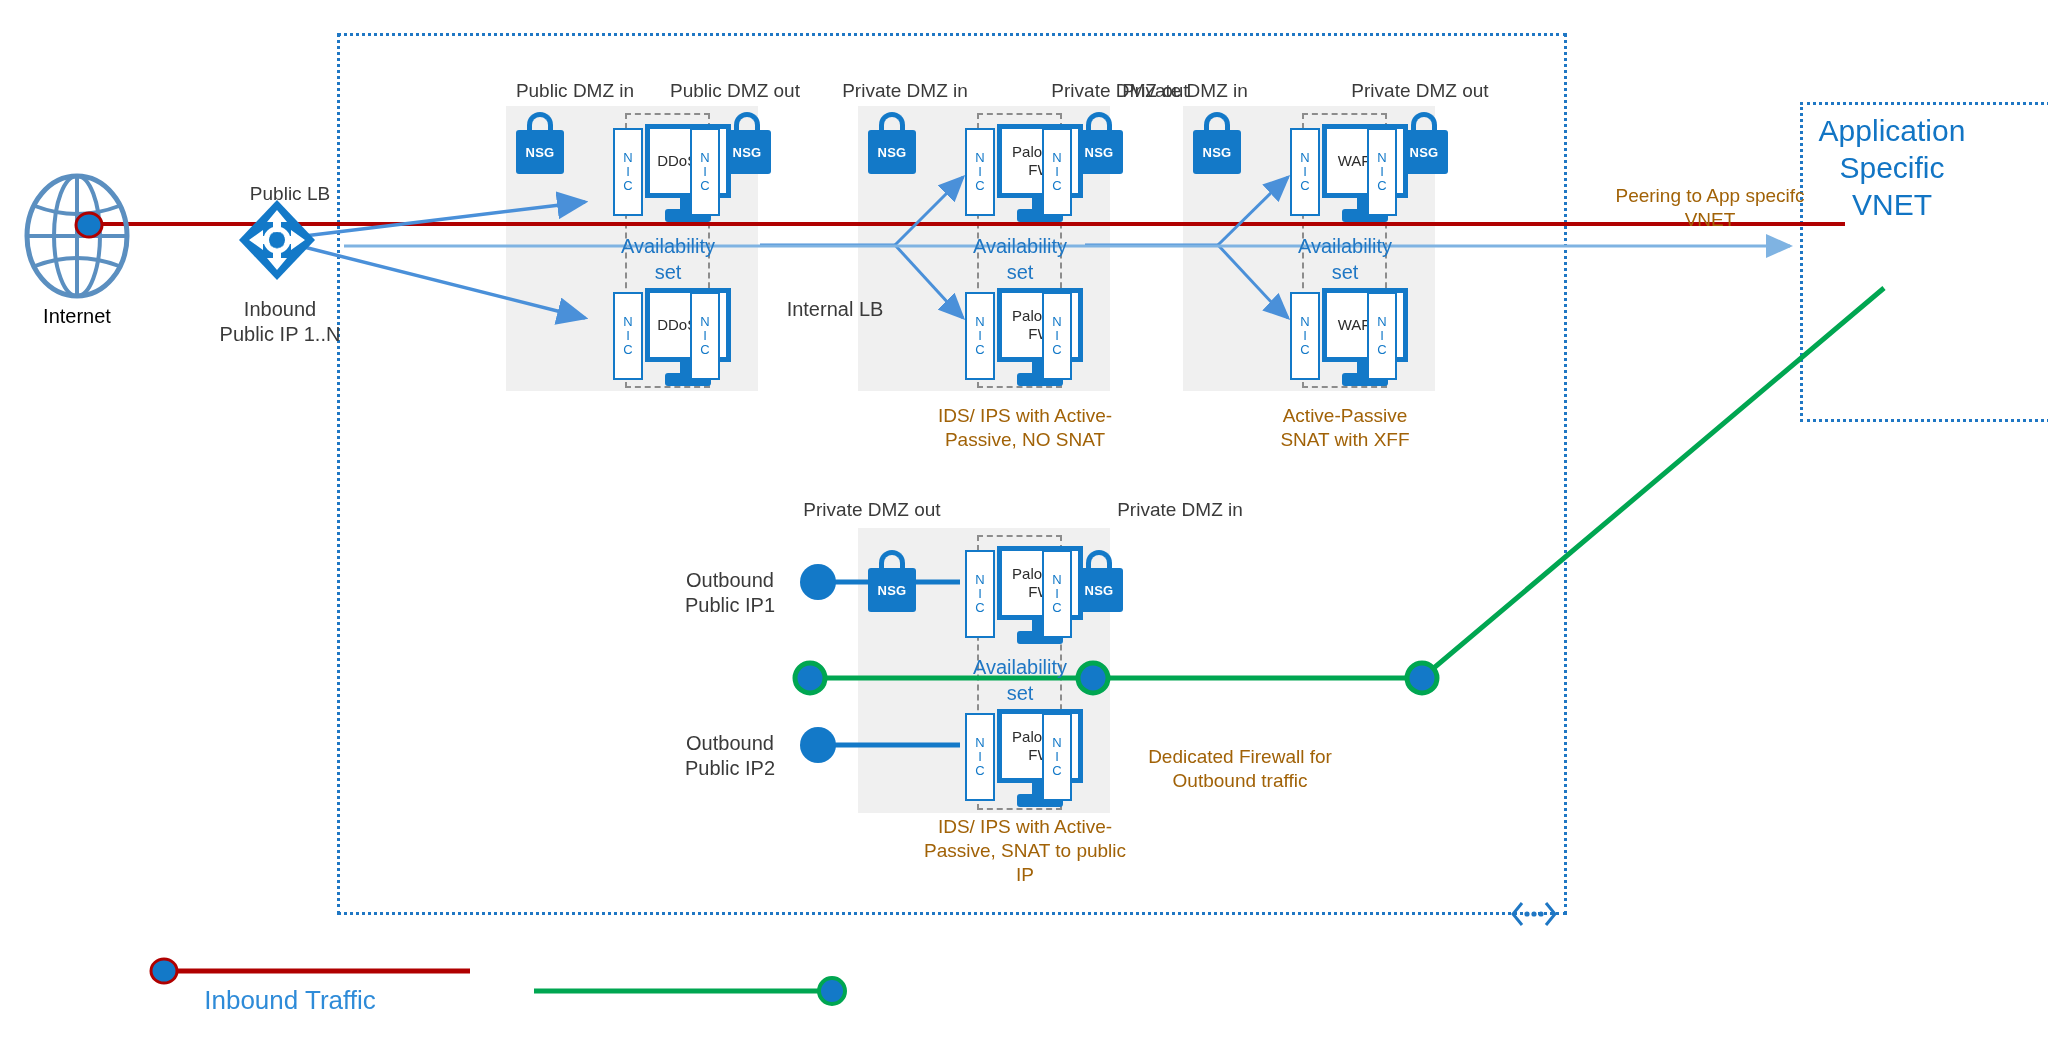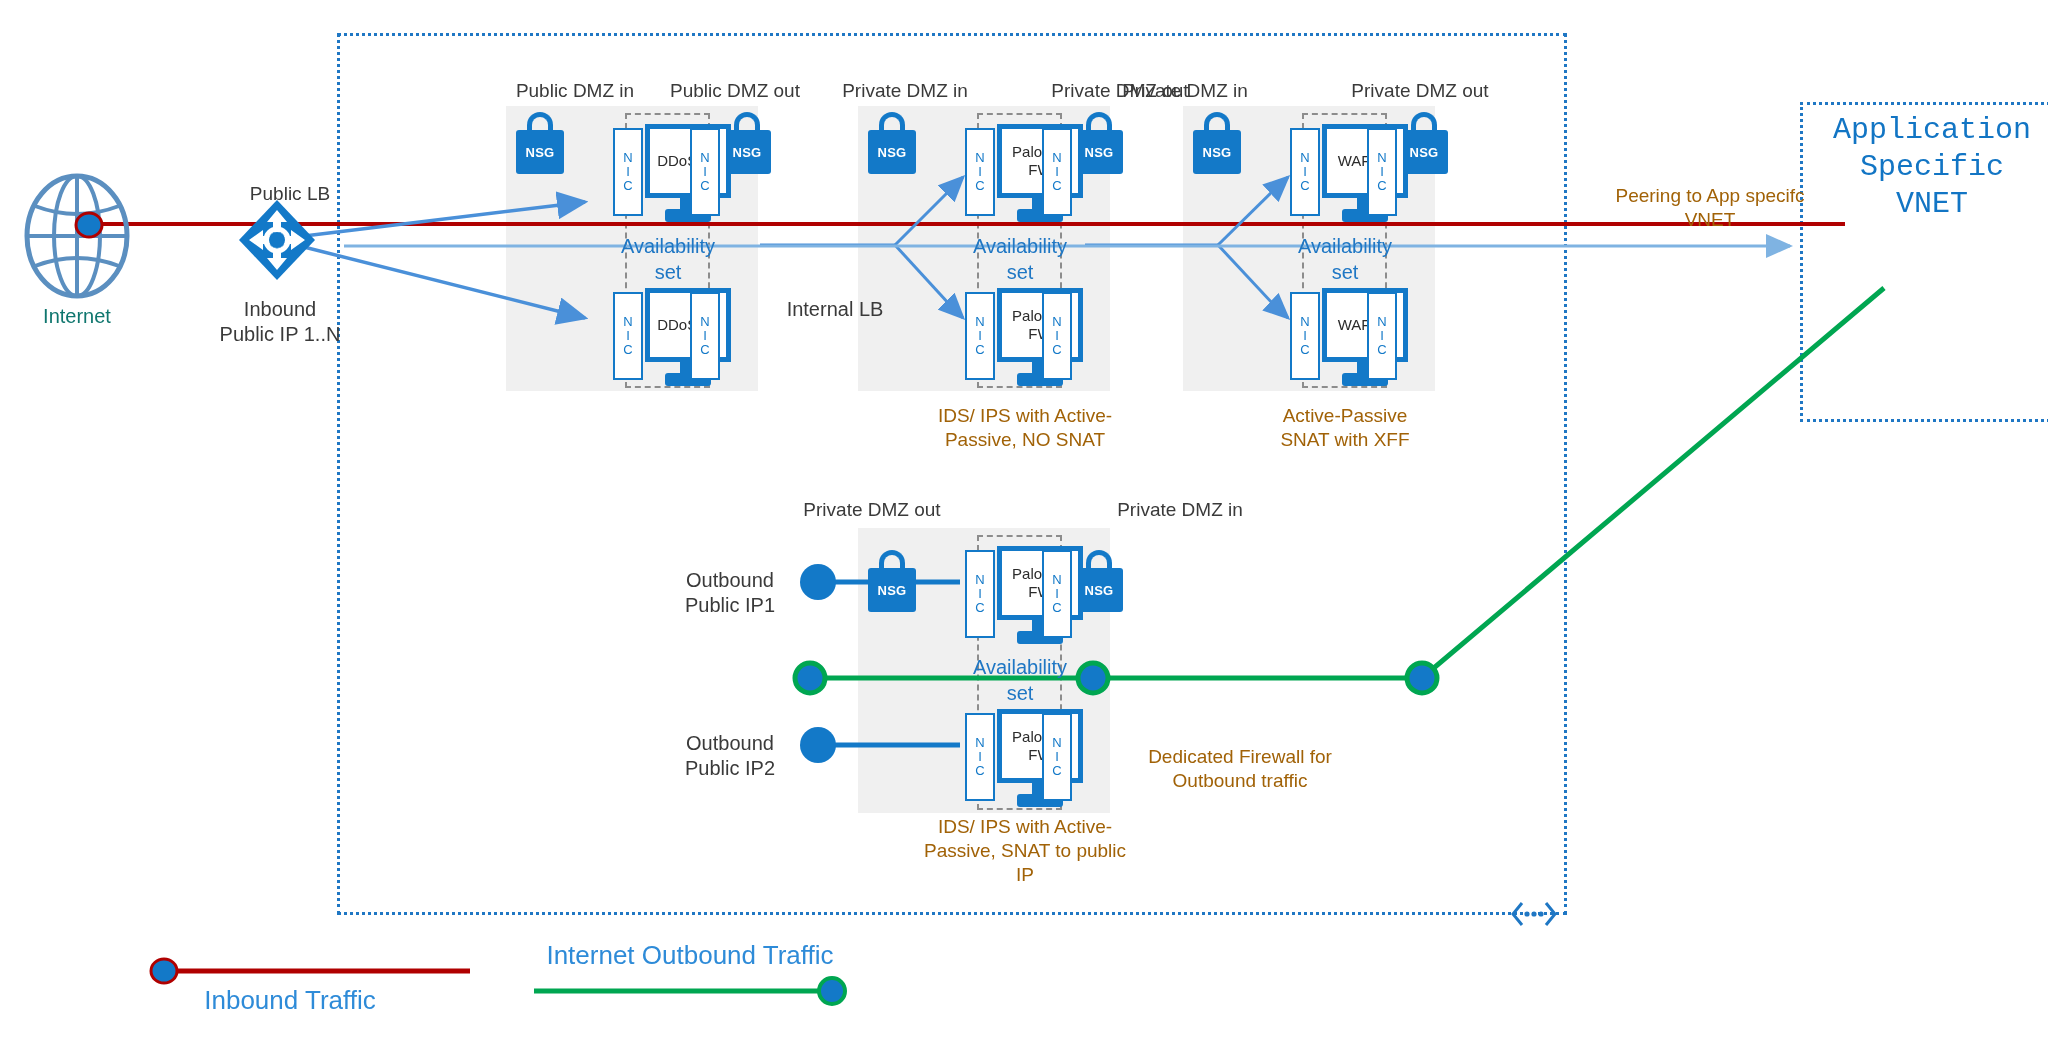--- a/index.html
+++ b/index.html
@@ -4,21 +4,21 @@
 <style>
   html,body{margin:0;padding:0;background:#ffffff;}
   body{width:2048px;height:1038px;position:relative;overflow:hidden;
        font-family:"Liberation Sans",sans-serif;}
   #root{position:absolute;left:0;top:0;width:2048px;height:1038px;}
 
   .abs{position:absolute;}
 
   
   .lbl{position:absolute;color:#3a3a3a;font-size:20px;line-height:25px;text-align:center;white-space:pre-line;}
-  .lbl-blue{position:absolute;color:#0f766e;font-size:20px;line-height:25px;text-align:center;white-space:pre-line;}
+  .lbl-blue{position:absolute;color:#000000;font-size:20px;line-height:25px;text-align:center;white-space:pre-line;}
   .zone-title{position:absolute;color:#1275c4;font-size:30px;line-height:37px;text-align:center;white-space:pre-line;}
   .legend-txt{position:absolute;color:#2e8bd8;font-size:26px;line-height:30px;text-align:center;white-space:pre-line;}
   .top-lbl{position:absolute;color:#3a3a3a;font-size:19px;line-height:23px;text-align:center;white-space:nowrap;}
   .cap{position:absolute;color:#a16207;font-size:19px;line-height:24px;text-align:center;white-space:pre-line;}
   .avail{position:absolute;color:#1f77c4;font-size:20px;line-height:26px;text-align:center;white-space:pre-line;}
 
   
   .vnet{position:absolute;border:3px dotted #1f77c4;box-sizing:border-box;}
 
   
@@ -301,21 +301,21 @@
       <span>I</span>
       <span>C</span>
   </div>
 
   <div class="cap" style="left:1200px;top:404px;width:290px;">Active-Passive
 SNAT with XFF</div>
 
   <div class="cap" style="left:1570px;top:184px;width:280px;">Peering to App specifc
 VNET</div>
 
-  <div class="zone-title" style="left:1818px;top:112px;width:228px;font-family:Liberation Mono, monospace;">Application
+  <div class="zone-title" style="left:1778px;top:112px;width:228px;">Application
 Specific
 VNET</div>
 
   <div class="top-lbl" style="left:772px;top:498px;width:200px;">Private DMZ out</div>
   <div class="top-lbl" style="left:1080px;top:498px;width:200px;">Private DMZ in</div>
 
   <div class="nsg" style="left:868px;top:550px;width:48px;height:62px;">
     <div class="shackle" style="left:11px;top:0;width:26px;height:20px;box-sizing:border-box;"></div>
     <div class="body" style="top:18px;width:48px;height:44px;">NSG</div>
   </div>
@@ -409,15 +409,14 @@
     </svg>
   </div>
   <div class="legend-txt" style="left:130px;top:985px;width:320px;">Inbound Traffic</div>
 
   <div class="abs" style="left:530px;top:975px;">
     <svg width="320" height="32" viewBox="0 0 320 32">
       <line x1="4" y1="16" x2="300" y2="16" stroke="#00a651" stroke-width="5"></line>
       <circle cx="302" cy="16" r="13" fill="#1379c8" stroke="#00a651" stroke-width="4"></circle>
     </svg>
   </div>
-  <div class="legend-txt" style="left:520px;top:940px;width:340px;">Internet Outbound Traffic</div>
 
 </div>
 
 </body></html>

